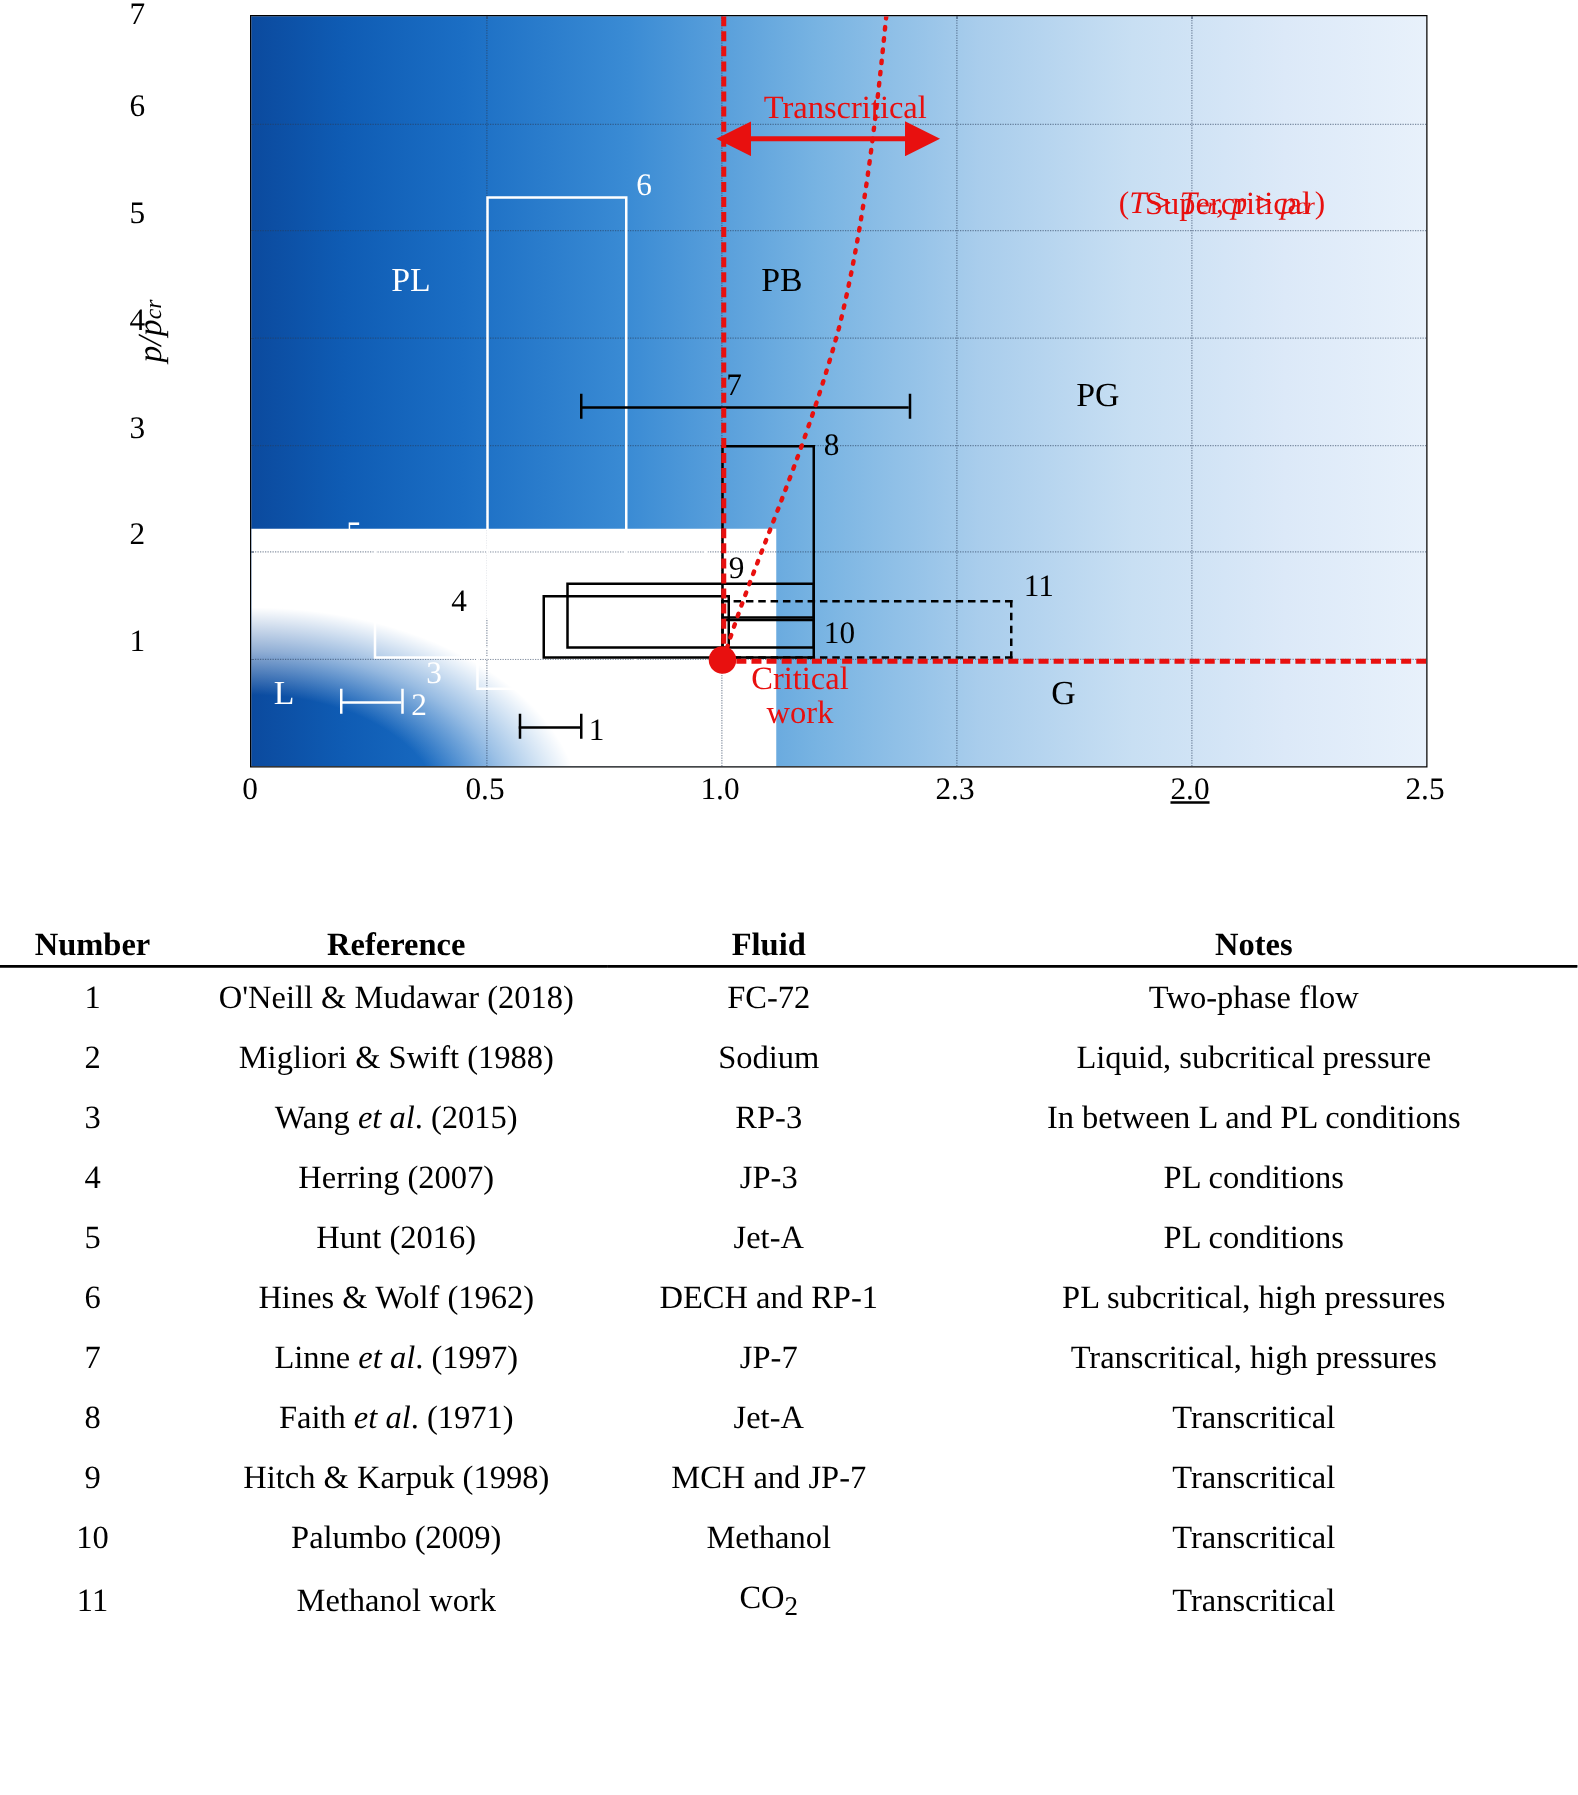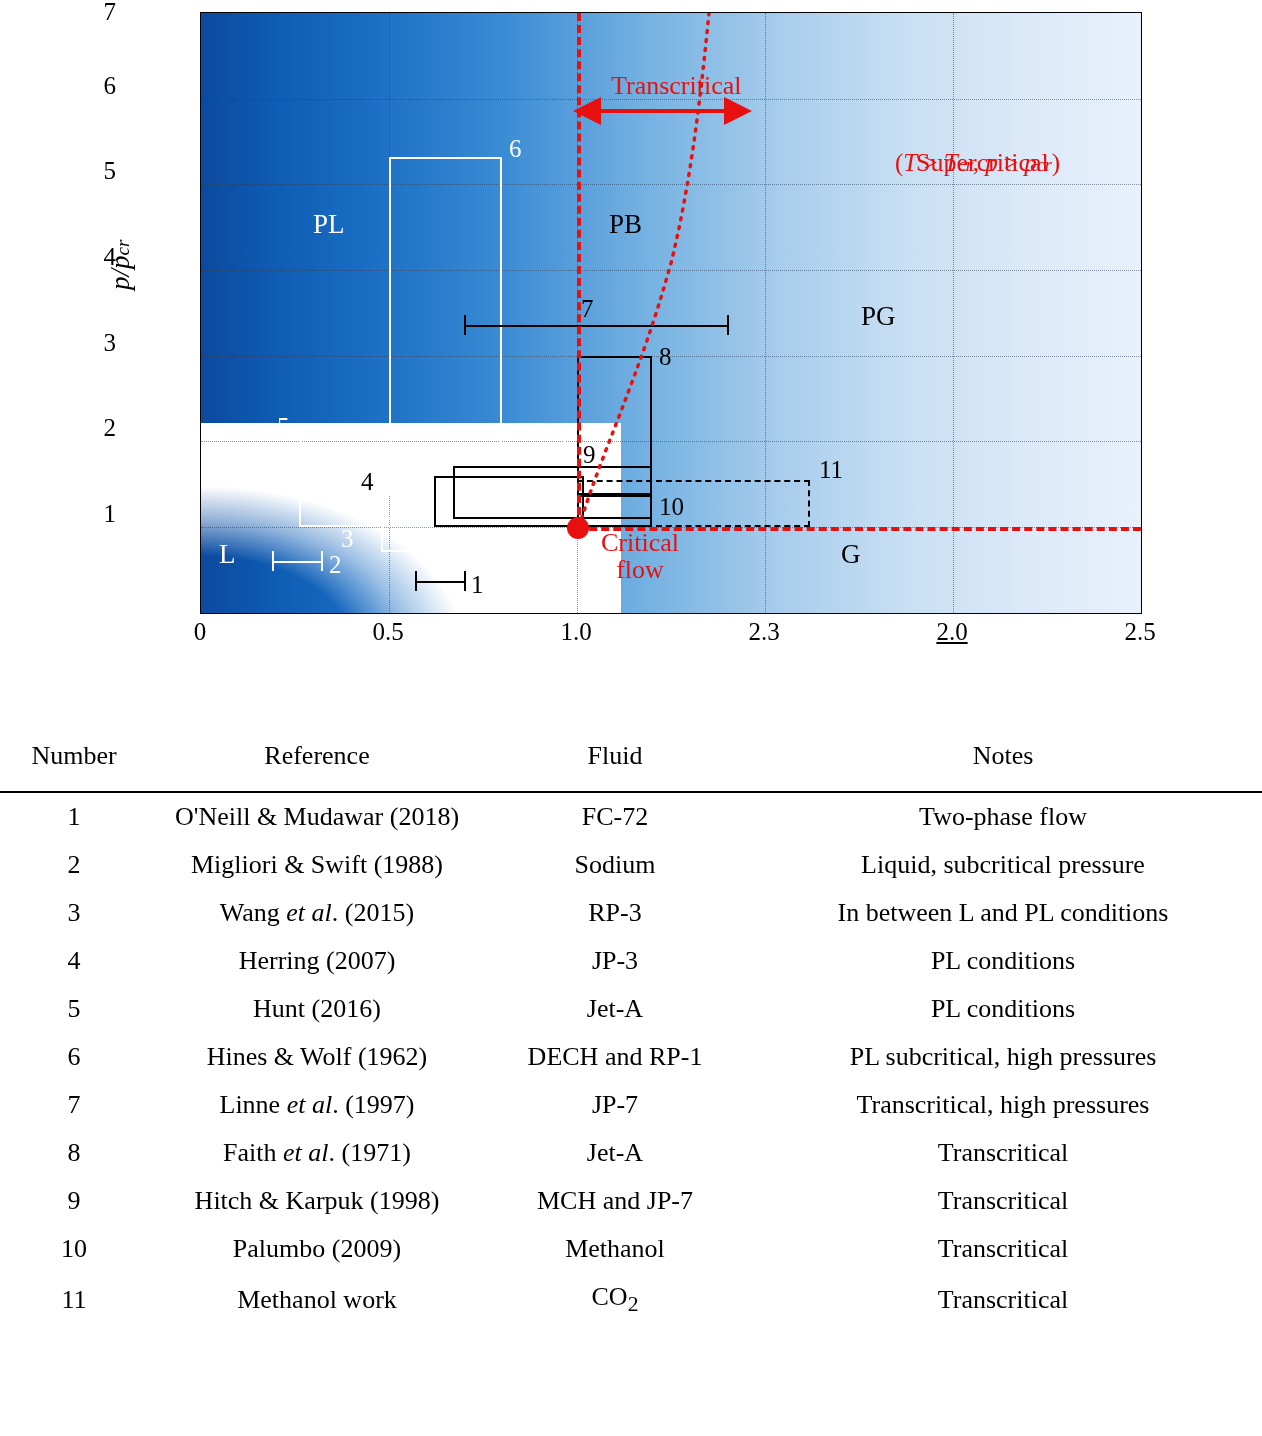--- a/index.html
+++ b/index.html
@@ -43,21 +43,21 @@
   
   .redv{position:absolute;width:0;border-left:3px dashed #e8100f;}
   .redh{position:absolute;height:0;border-top:3px dashed #e8100f;}
   .redcurve{position:absolute;}
   .redtxt{position:absolute;color:#e8100f;font-size:26px;}
   .cpdot{position:absolute;width:22px;height:22px;border-radius:50%;background:#e8100f;}
 
   
   .tbl{position:absolute;left:0;top:735px;width:1262px;}
   table{width:100%;border-collapse:collapse;font-size:26px;}
-  thead th{font-weight:normal;padding:6px 4px 20px;text-align:center;}
+  thead th{font-weight:bold;padding:6px 4px 1px;text-align:center;}
   thead tr{border-bottom:2.5px solid #000;}
   tbody td{padding:9px 4px;text-align:center;}
   .c-num{width:140px;}
   .c-ref{width:330px;}
   .c-flu{width:250px;}
   em{font-style:italic;}
 </style>
 </head>
 <body>
 
@@ -168,21 +168,21 @@
       <div class="redtxt" style="left:410px;top:58px;">Transcritical</div>
       <div class="redtxt" style="left:715px;top:102px;margin-top:33px;">Supercritical</div>
       <div class="redtxt" style="left:694px;top:136px;font-size:25px;">
         (<span style="font-style:italic;">T</span> &gt; <span style="font-style:italic;">T</span><span style="font-size:18px;font-style:italic;">cr</span>,
         <span style="font-style:italic;">p</span> &gt; <span style="font-style:italic;">p</span><span style="font-size:18px;font-style:italic;">cr</span>)
       </div>
 
       <div class="cpdot" style="left:366px;top:504px;"></div>
       <div class="redtxt" style="left:400px;top:516px;line-height:1.05;text-align:center;">
         <span>Critical</span><br>
-        <span>flow</span>
+        <span>work</span>
       </div>
 
     </div>
   </div>
 
   <div class="tbl">
     <table>
       <thead>
         <tr>
           <th class="c-num">Number</th>

